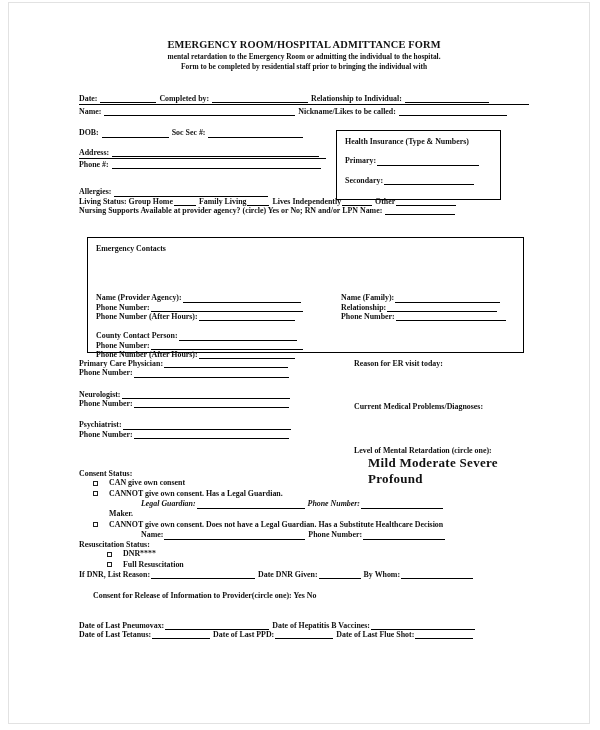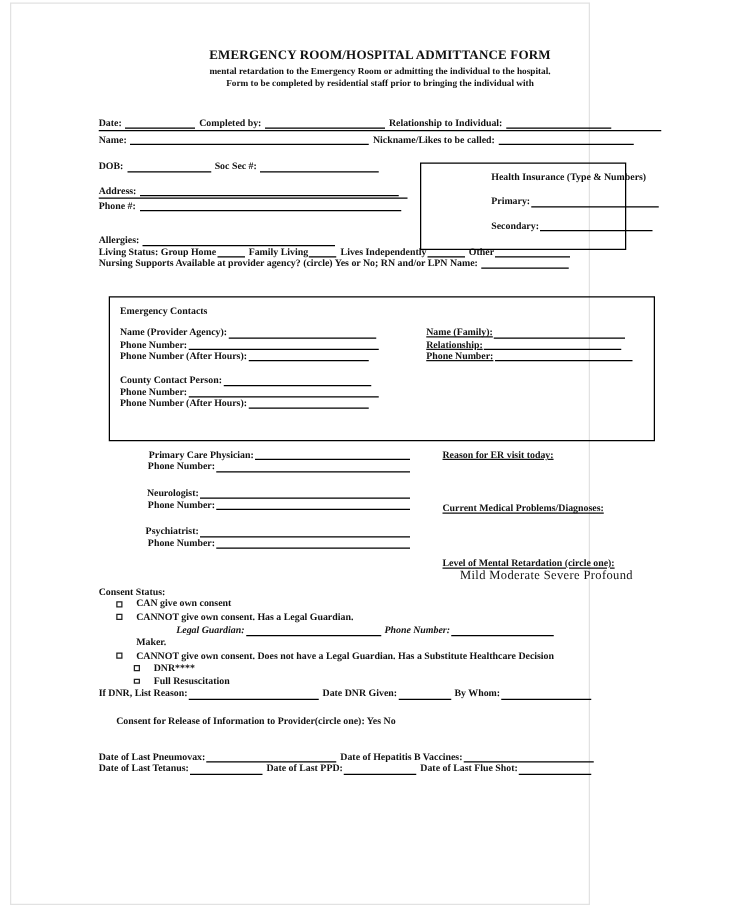--- a/index.html
+++ b/index.html
@@ -14,21 +14,21 @@
     font-family: "Liberation Serif", "DejaVu Serif", serif;
     color: #111111;
     overflow: hidden;
   }
 
   
   .page {
     position: absolute;
     left: 8px;
     top: 2px;
-    width: 464px;
+    width: 582px;
     height: 722px;
     background: #ffffff;
     border: 1px solid #e2e2e2;
     box-sizing: border-box;
   }
   .sheet {
     position: absolute;
     left: 70px;
     top: 36px;
     width: 450px;
@@ -97,44 +97,44 @@
     position: absolute;
   }
   .box-inner { padding: 6px 8px; }
 
   #insurance-box {
     left: 257px;
     top: 91px;
     width: 165px;
     height: 70px;
   }
-  #insurance-box .row { line-height: 1.2; margin-left: 48px; }
+  #insurance-box .row { line-height: 1.2; }
 
   #contacts-box {
     left: 8px;
     top: 198px;
     width: 437px;
     height: 116px;
   }
 
   
-  .cc-grid { position: relative; }
+  .cc-grid { position: relative; margin-top: 32px; }
   .cc-left { position: absolute; left: 0; top: 0; width: 240px; }
-  .cc-right { position: absolute; left: 245px; top: 0; width: 195px; text-decoration: underline; }
+  .cc-right { position: absolute; left: 245px; top: 0; width: 195px; }
 
   
   .mid { position: relative; height: 106px; }
-  .mid-left { position: absolute; left: 0; top: 0; width: 250px; text-align: right; }
+  .mid-left { position: absolute; left: 0; top: 0; width: 250px; }
   .mid-right { position: absolute; left: 275px; top: 0; width: 180px; }
 
-  .ul { text-decoration: underline; }
+  .ul { }
 
   .opts {
-    font-size: 10px;
-    font-weight: normal;
+    font-size: 13px;
+    font-weight: bold;
     padding-left: 14px;
     letter-spacing: 0.3px;
   }
 
   
   .chk-row {
     font-size: 7.9px;
     font-weight: bold;
     line-height: 1.3;
     padding-left: 30px;
@@ -333,22 +333,27 @@
       <span class="lbl">Legal Guardian:</span><span class="fill" style="width:108px"></span>
       <span class="lbl">Phone Number:</span><span class="fill" style="width:82px"></span>
     </div>
 
     <div class="chk-row cont">Maker.</div>
     <div class="chk-row">
       <span class="chk"></span>
       <span>CANNOT give own consent.  Does not have a Legal Guardian.  Has a Substitute Healthcare Decision</span>
     </div>
 
-
-
+    <div class="chk-row" style="padding-left:62px;">
+      <span class="lbl">Name:</span><span class="fill" style="width:141px"></span>
+      <span class="lbl">Phone Number:</span><span class="fill" style="width:82px"></span>
+    </div>
+
+
+    <div class="row">Resuscitation Status:</div>
 
     <div class="chk-row" style="padding-left:44px;">
       <span class="chk" style="left:28px;"></span>
       <span>DNR****</span>
     </div>
     <div class="chk-row" style="padding-left:44px;">
       <span class="chk" style="left:28px;"></span>
       <span>Full Resuscitation</span>
     </div>
 

